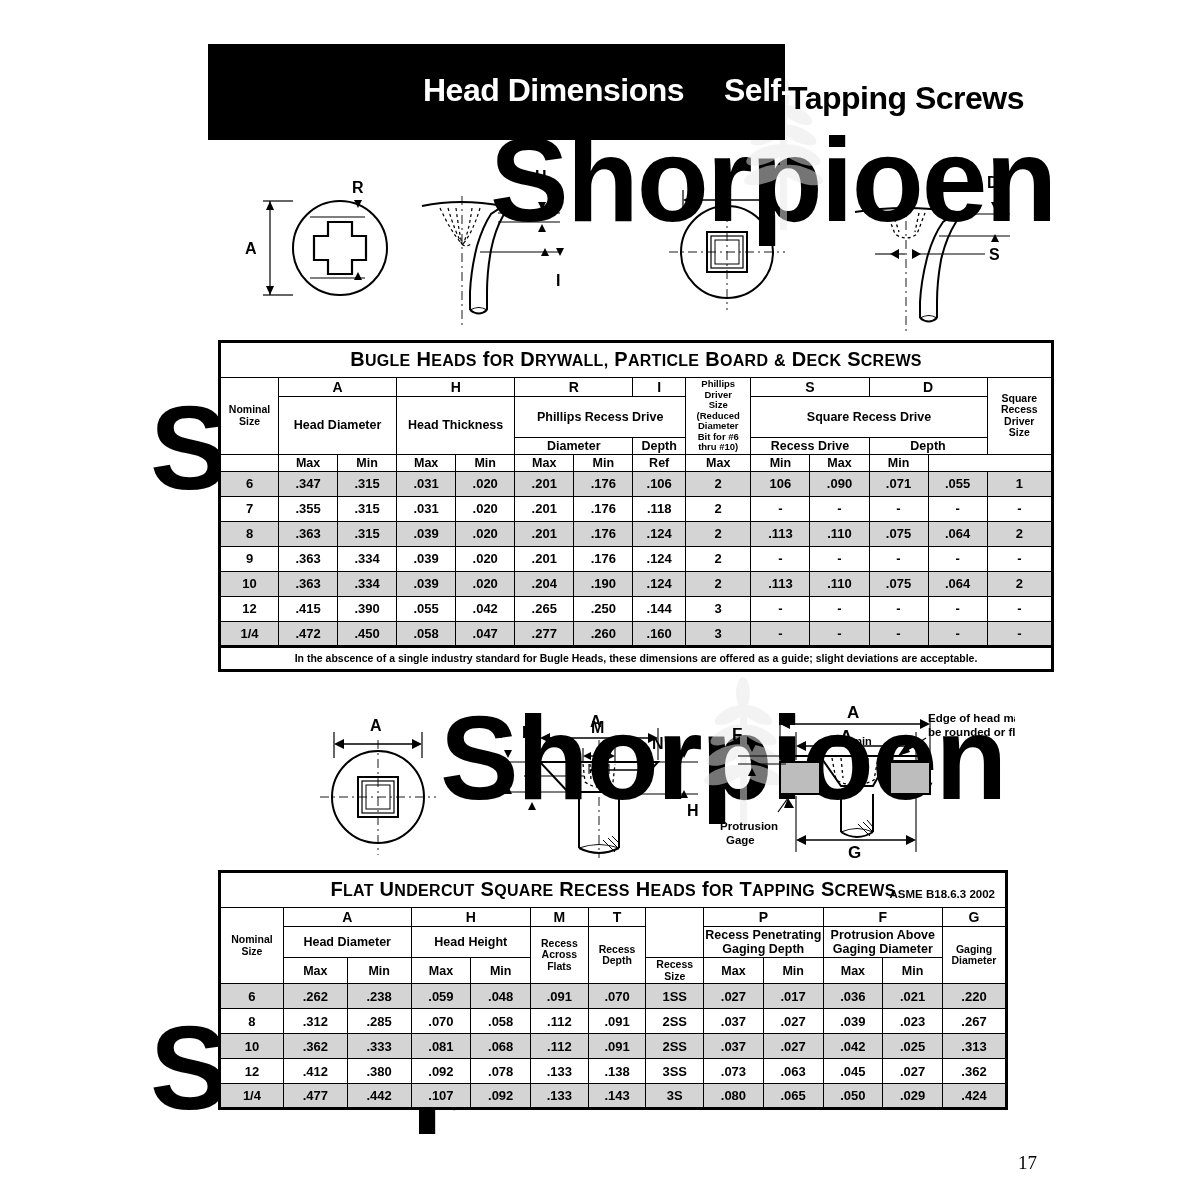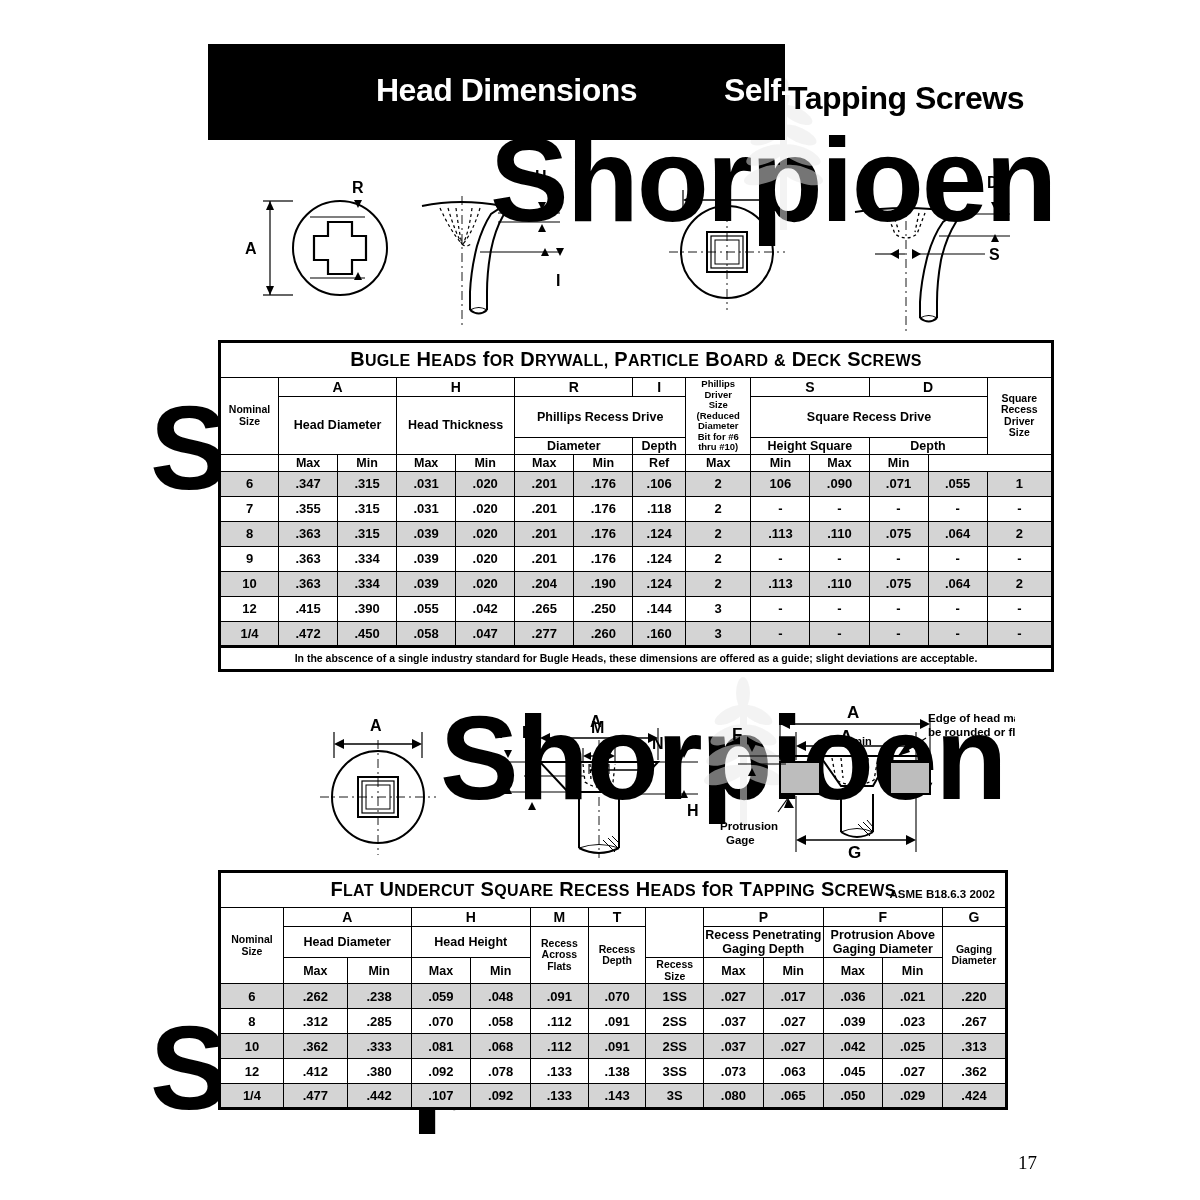--- a/index.html
+++ b/index.html
@@ -18,21 +18,21 @@
   .wm-3 { left:150px;  top:380px; font-size:118px; }
   .wm-4 { left:150px;  top:1000px; font-size:118px; }
   .emblem { position:absolute; z-index:0; pointer-events:none;
             opacity:.5; }
 
   
   .banner { position:absolute; left:208px; top:44px; width:577px; height:96px;
             background:#000; z-index:2; }
   .banner-left { position:absolute; left:222px; top:57px; width:120px; z-index:3;
             color:#000000; font-weight:bold; font-size:21px; line-height:23px; }
-  .banner-mid { position:absolute; left:376px; top:72px; z-index:3;
+  .banner-mid { position:absolute; left:423px; top:72px; z-index:3;
             color:#fff; font-weight:bold; font-size:32px; letter-spacing:-.5px; }
   .banner-r1 { position:absolute; left:724px; top:72px; z-index:3;
             color:#fff; font-weight:bold; font-size:32px; letter-spacing:-.5px; }
   .banner-r2 { position:absolute; left:788px; top:72px; z-index:3;
             color:#000; font-weight:bold; font-size:32px; letter-spacing:-.5px;margin-top:8px; }
 
   
   .diagrams { position:absolute; z-index:1; }
   .dia-top { left:215px; top:160px; width:800px; height:175px; }
   .dia-bot { left:300px; top:700px; width:715px; height:165px; }
@@ -276,21 +276,21 @@
     </tr>
     <tr>
       <td colspan="2" rowspan="2" class="hdr">Head Diameter</td>
       <td colspan="2" rowspan="2" class="hdr">Head Thickness</td>
       <td colspan="3" class="hdr">Phillips Recess Drive</td>
       <td colspan="4" class="hdr">Square Recess Drive</td>
     </tr>
     <tr>
       <td colspan="2" class="hdr">Diameter</td>
       <td class="hdr">Depth</td>
-      <td colspan="2" class="hdr">Height Square</td>
+      <td colspan="2" class="hdr">Recess Drive</td>
       <td colspan="2" class="hdr">Depth</td>
     </tr>
     <tr id="t1subs">
       <td class="hdr"></td>
     <td class="hdr">Max</td>
         <td class="hdr">Min</td>
         <td class="hdr">Max</td>
         <td class="hdr">Min</td>
         <td class="hdr">Max</td>
         <td class="hdr">Min</td>

